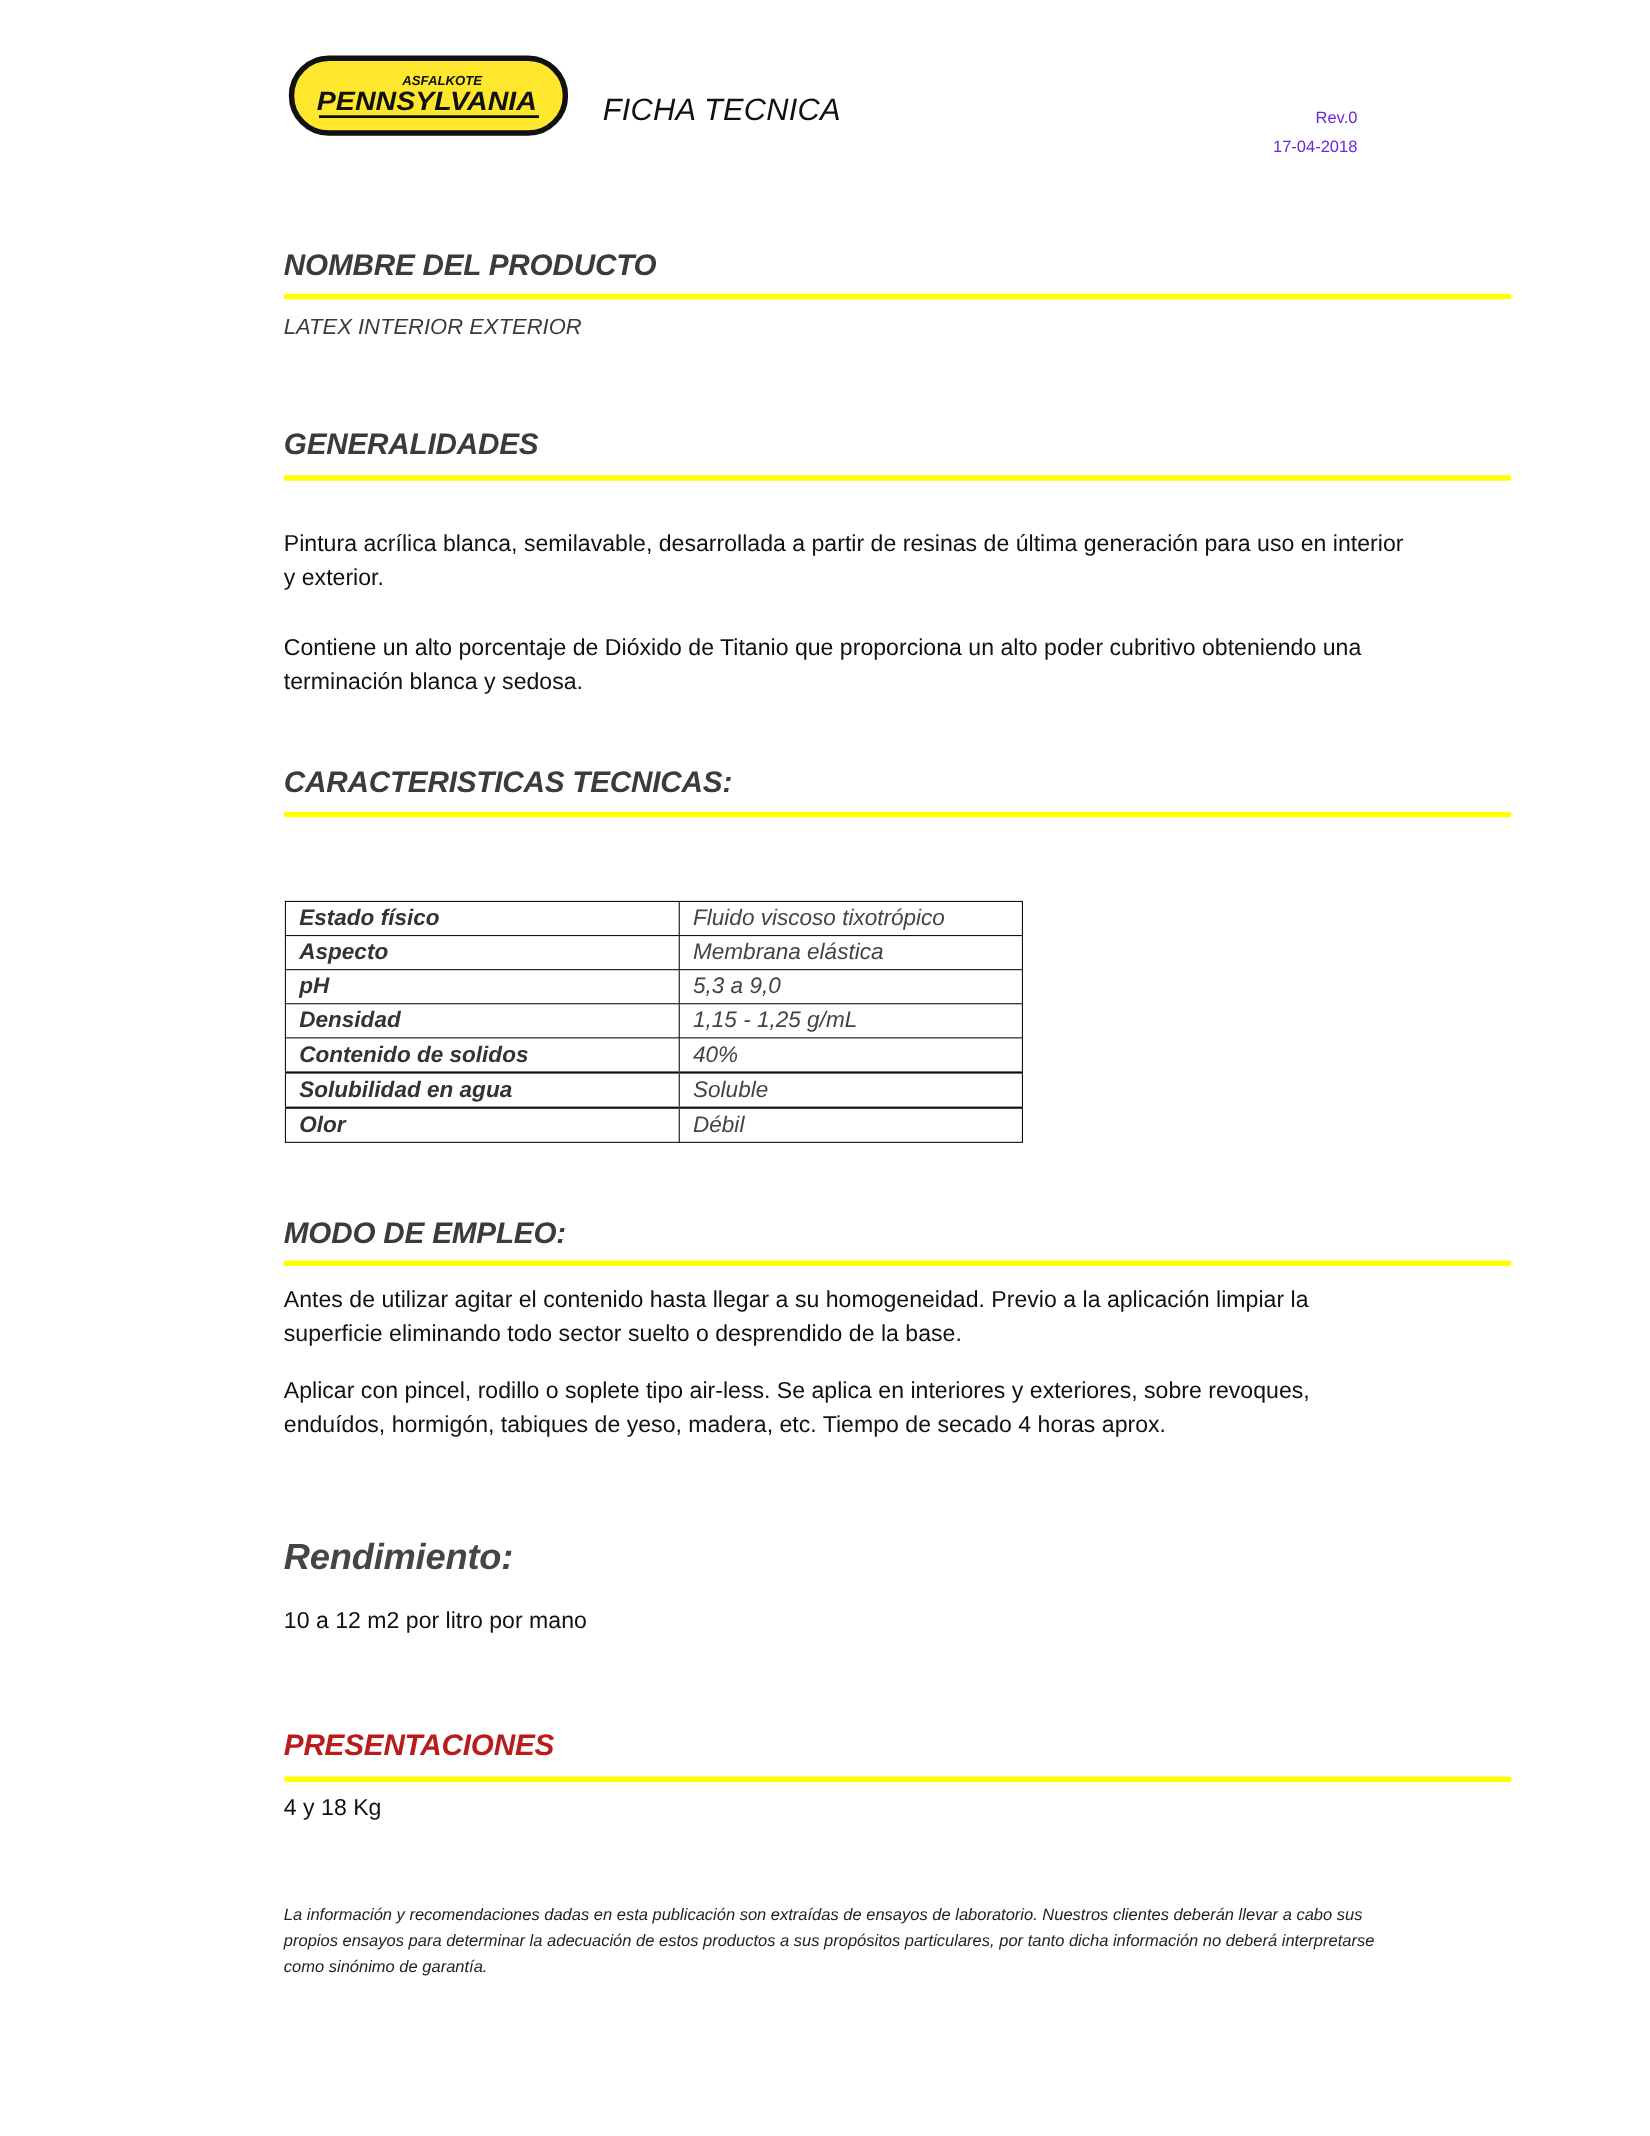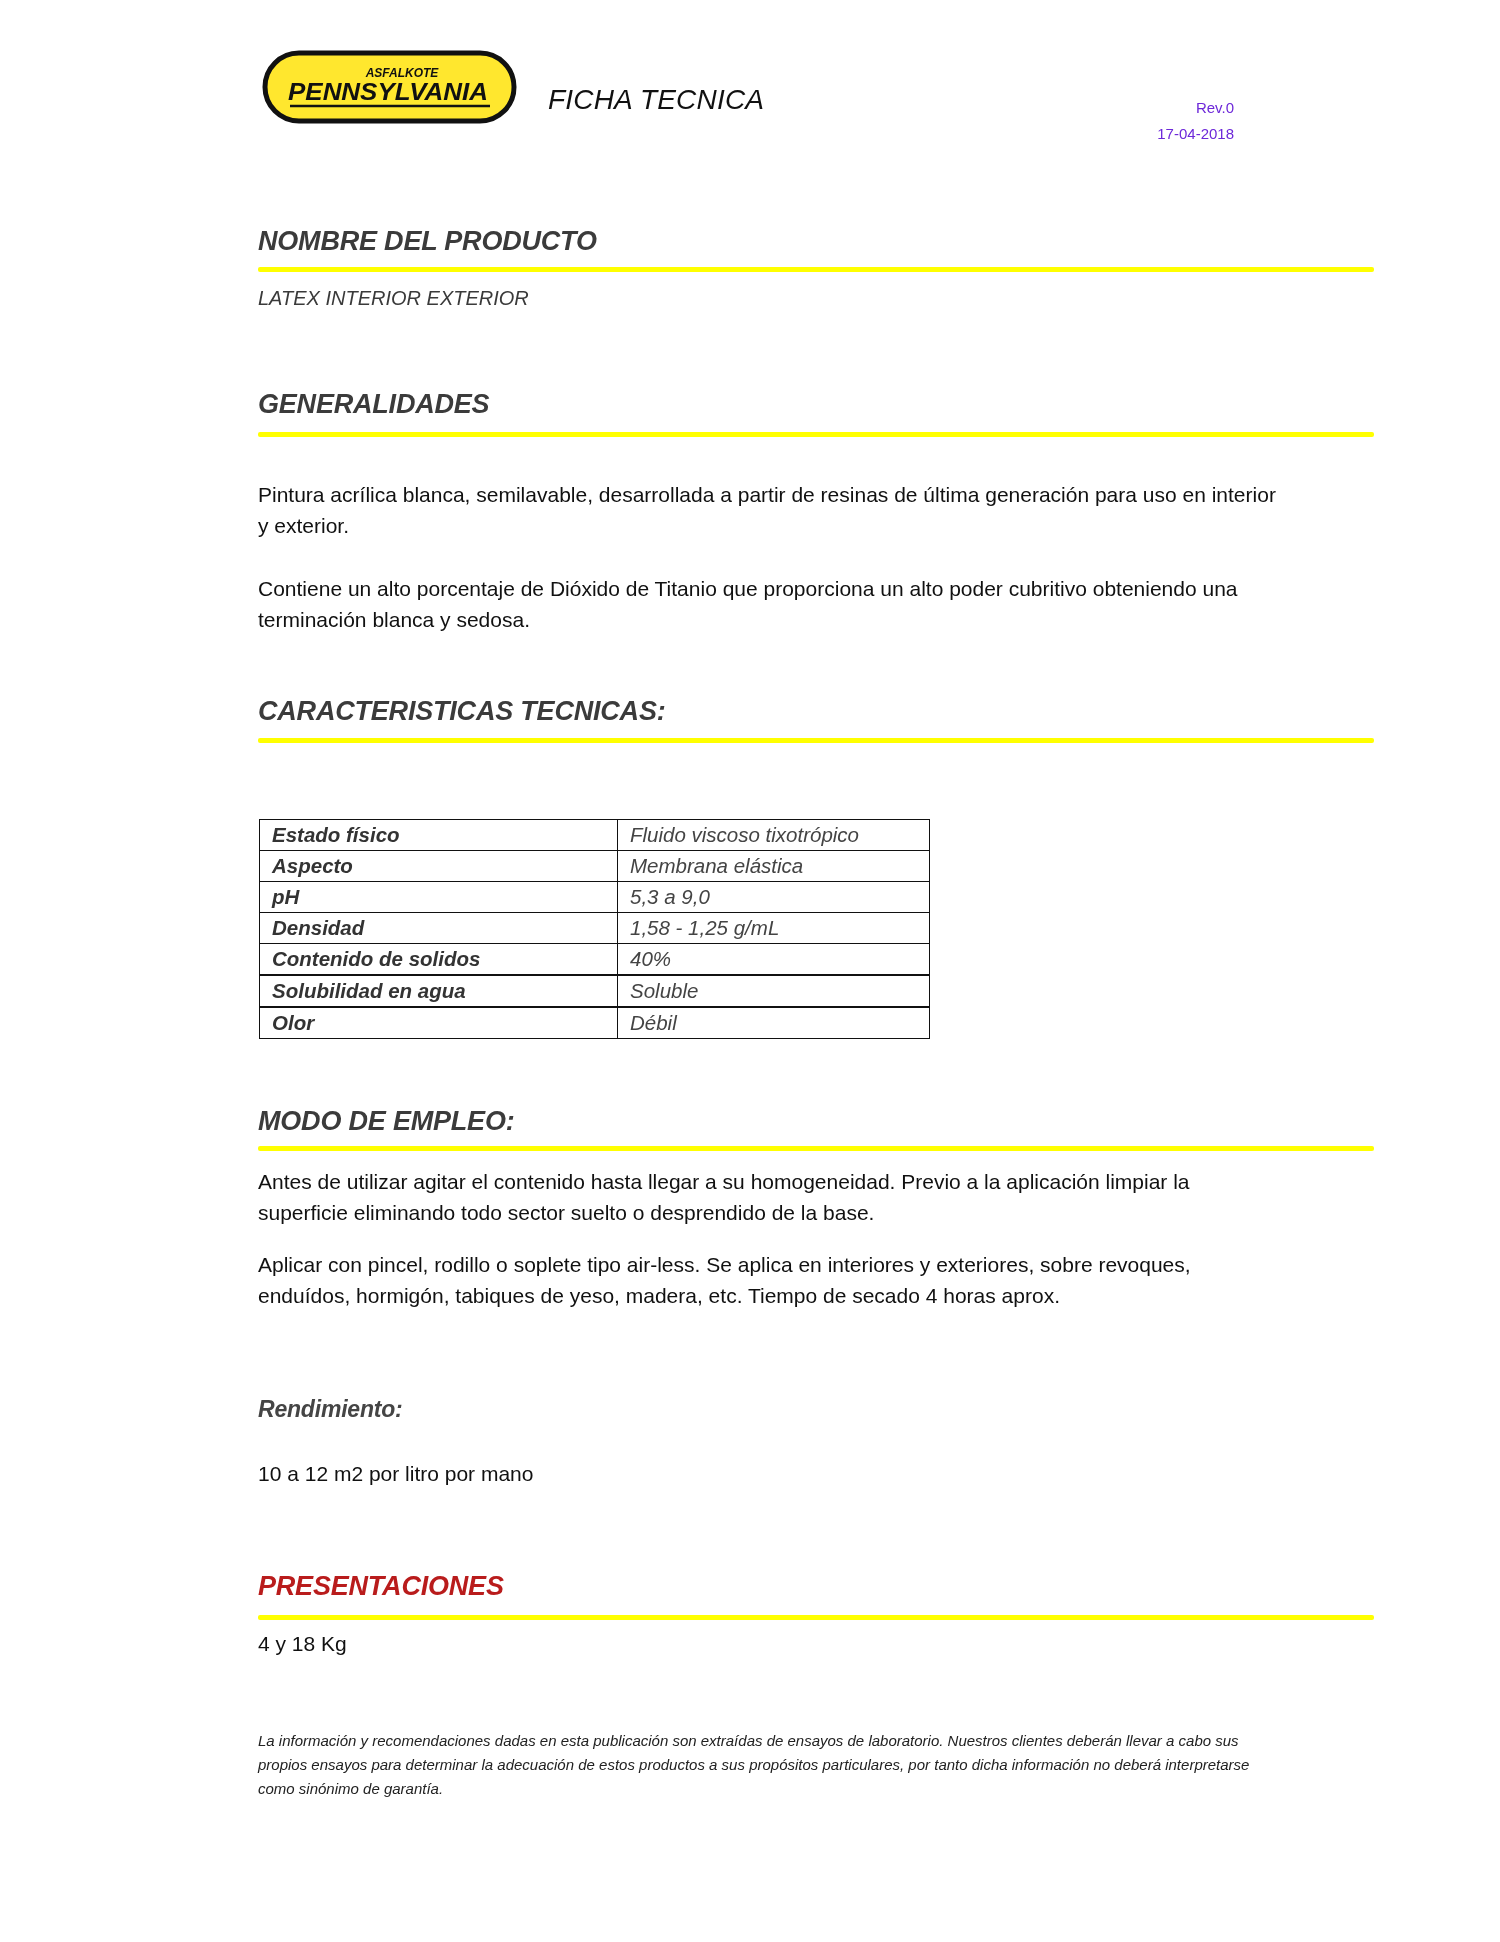--- a/index.html
+++ b/index.html
@@ -11,21 +11,21 @@
     .logo { left: 262px; top: 50px; width: 255px; height: 74px; }
     .logo svg { width: 100%; height: 100%; display: block; }
 
     .doc-title { left: 548px; top: 84px; font-size: 28px; font-weight: normal; font-style: italic;
                  color: #111; letter-spacing: 0.2px; white-space: nowrap; }
     .rev { left: 1150px; top: 95px; width: 84px; text-align: right; font-size: 15px; color: #6d28d9; line-height: 26px; }
 
     
     .h { left: 258px; font-size: 27px; font-weight: bold; font-style: italic; color: #3b3b3b; white-space: nowrap; letter-spacing: -0.2px; }
     .h.black { color: #b91c1c; }
-    .h.rend { font-size: 23px; color: #454545; }
+    .h.rend { font-size: 33px; color: #454545; }
     .rule { left: 258px; width: 1116px; height: 5px; background: #ffff00; border-radius: 2px; }
 
     .sub { left: 258px; font-size: 20px; font-style: italic; color: #3a3a3a; white-space: nowrap; }
 
     .para { left: 258px; width: 1020px; font-size: 21px; line-height: 31px; color: #111; }
 
     
     .spec { left: 259px; top: 819px; width: 671px; border-collapse: collapse; }
     .spec td { border: 1.5px solid #111; height: 30px; padding: 0 0 0 12px; font-size: 20.5px;
                font-style: italic; line-height: 30px; white-space: nowrap; }
@@ -75,21 +75,21 @@
   <tr>
     <td class="k">Aspecto</td>
     <td class="v">Membrana elástica</td>
   </tr>
   <tr>
     <td class="k">pH</td>
     <td class="v">5,3 a 9,0</td>
   </tr>
   <tr>
     <td class="k">Densidad</td>
-    <td class="v">1,58 - 1,25  g/mL</td>
+    <td class="v">1,15 - 1,25  g/mL</td>
   </tr>
   <tr>
     <td class="k">Contenido de solidos</td>
     <td class="v">40%</td>
   </tr>
   <tr class="thick">
     <td class="k">Solubilidad en agua</td>
     <td class="v">Soluble</td>
   </tr>
   <tr class="thick">

